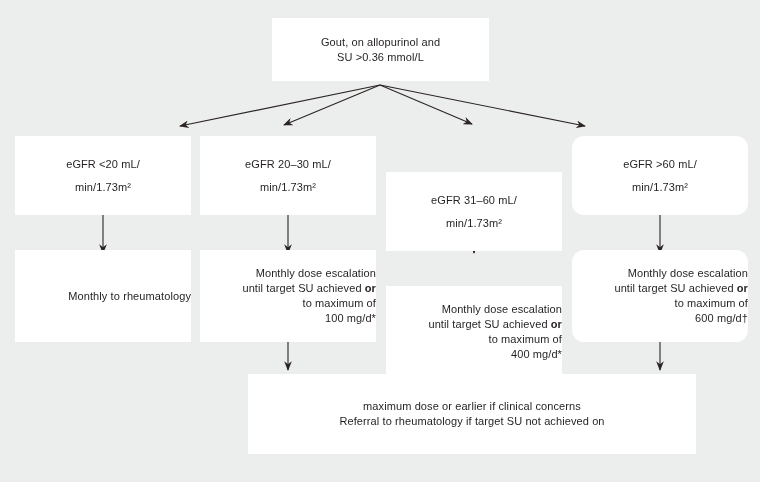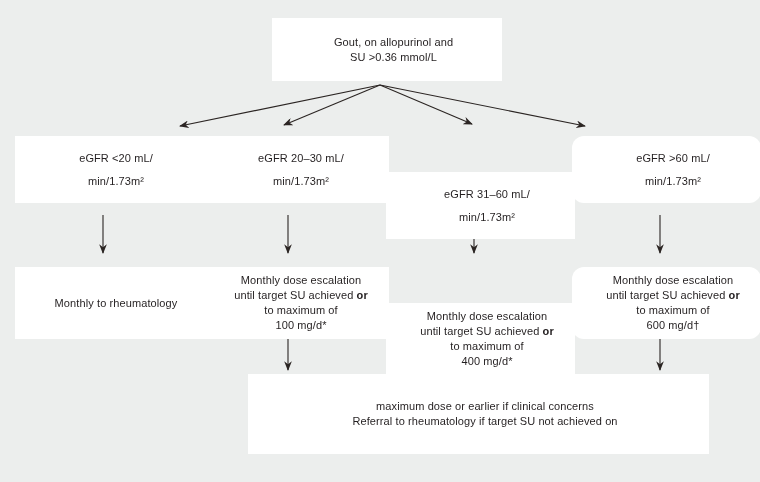--- a/index.html
+++ b/index.html
@@ -24,25 +24,24 @@
     background: #ffffff;
     color: #231f20;
     display: flex;
     flex-direction: column;
     align-items: center;
     justify-content: center;
     text-align: center;
     font-size: 11px;
     line-height: 15px;
     letter-spacing: 0.1px;
-    padding-left: 13px;
   }
   .top-box    { left: 272px; top: 18px;  width: 217px; height: 63px; }
-  .egfr-box   { top: 136px; width: 176px; height: 67px; gap: 8px; }
-  .action-box { top: 267px; width: 176px; height: 72px; }
+  .egfr-box   { top: 136px; width: 176px; height: 79px; gap: 8px; }
+  .action-box { top: 250px; width: 176px; height: 92px; align-items: flex-end; }
   .col-1 { left: 15px; }
   .col-2 { left: 200px; }
   .col-3 { left: 386px; margin-top: 36px; }
   .col-4 { left: 572px; border-radius: 12px; }
   .bottom-box { left: 248px; top: 374px; width: 448px; height: 80px; }
   .bold { font-weight: 700; }
   .line { white-space: nowrap; }
 </style>
 </head>
 <body>

